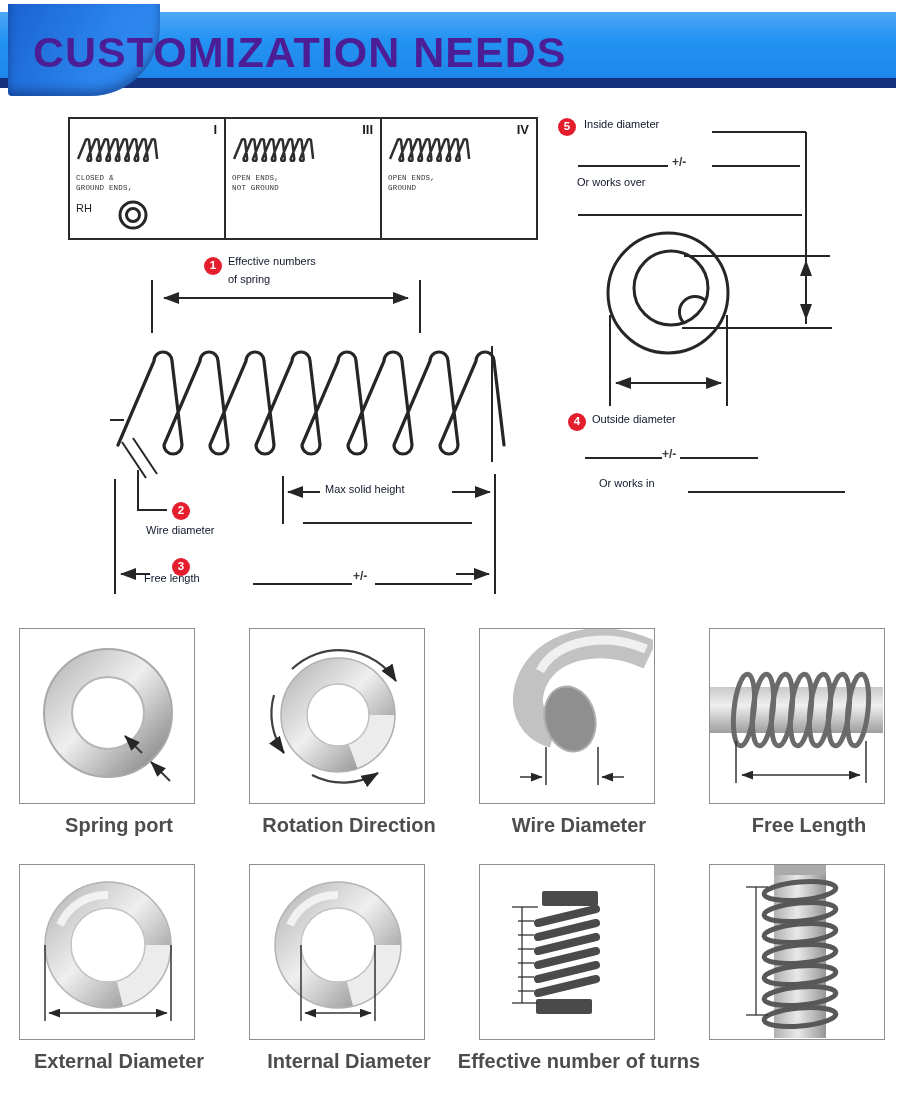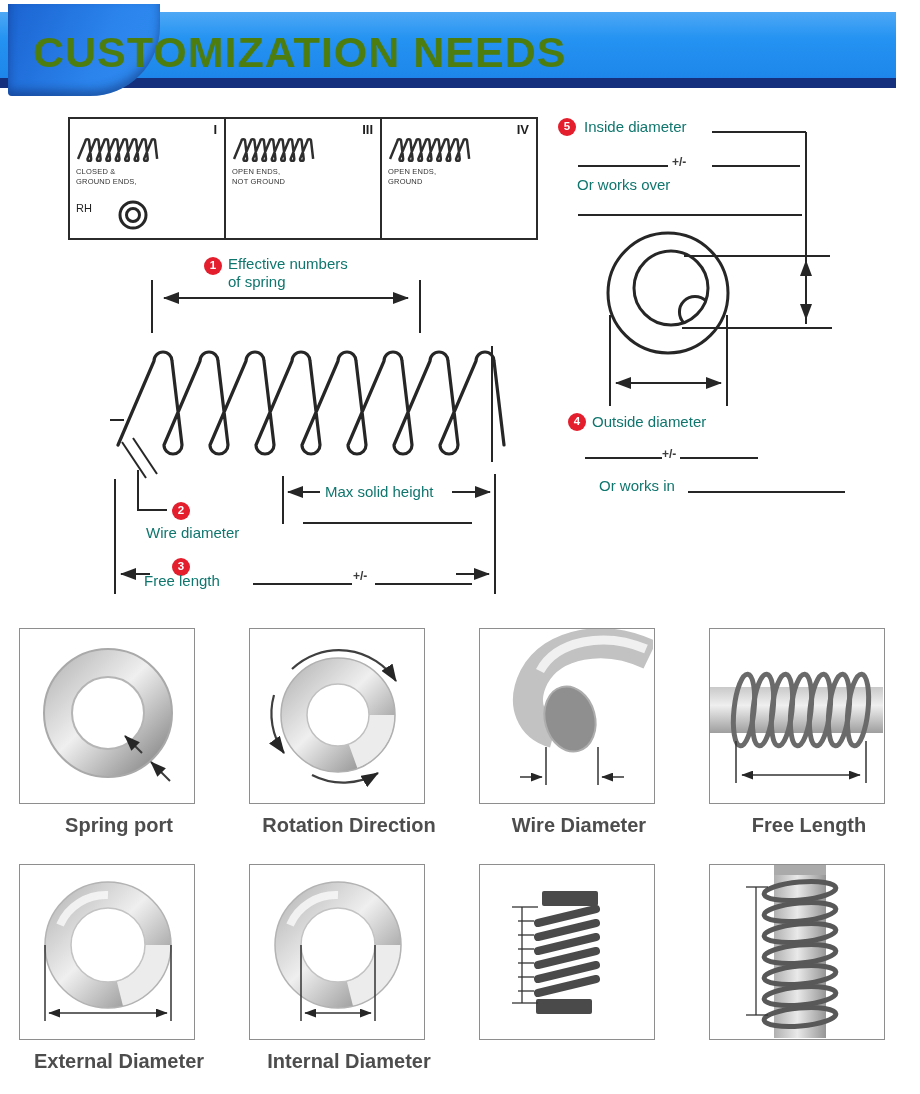--- a/index.html
+++ b/index.html
@@ -7,38 +7,38 @@
        font-family:"Liberation Sans",sans-serif;color:#3c3c3c;}
 
   
   .banner-band{position:absolute;left:0;top:12px;width:896px;height:66px;
     background:linear-gradient(180deg,#4ea8f5 0%,#2493f2 40%,#1e86ea 100%);}
   .banner-edge{position:absolute;left:0;top:78px;width:896px;height:10px;background:#15317d;}
   .banner-ribbon{position:absolute;left:8px;top:4px;width:152px;height:92px;
     background:linear-gradient(115deg,#1b63d0 0%,#2b84ec 60%,#2f8cf0 100%);
     border-radius:0 0 70px 4px;box-shadow:inset 0 -6px 10px rgba(10,30,90,.45);}
   .banner-title{position:absolute;left:33px;top:28px;font-size:43px;font-weight:bold;
-    color:#4d7c0f;letter-spacing:1px;white-space:nowrap;}
+    color:#4c1d95;letter-spacing:1px;white-space:nowrap;}
 
   
   .etable{position:absolute;left:68px;top:117px;width:470px;height:123px;
     display:flex;border:2px solid #2b2b2b;background:#fff;box-sizing:border-box;}
   .ecell{flex:1;border-right:2px solid #2b2b2b;position:relative;padding:5px 6px;box-sizing:border-box;}
   .ecell:last-child{border-right:none;border-radius:19px;}
   .enumeral{position:absolute;top:3px;right:7px;font-size:13px;font-weight:bold;color:#1f1f1f;}
   .ecoil{display:block;margin-top:12px;}
-  .elines{font-size:7.5px;line-height:9.5px;color:#333;margin-top:3px;letter-spacing:.2px;}
+  .elines{font-size:7.5px;line-height:9.5px;color:#333;margin-top:10px;letter-spacing:.2px;font-family:Liberation Mono, monospace;}
   .ehand{position:absolute;left:6px;bottom:24px;font-size:11px;color:#1f1f1f;}
   .ering{position:absolute;left:46px;bottom:6px;}
 
   
   .badge{position:absolute;width:18px;height:18px;border-radius:50%;background:#e41e2d;
     color:#fff;font-size:11.5px;font-weight:bold;display:flex;align-items:center;
     justify-content:center;line-height:1;}
-  .dlabel{position:absolute;font-size:15px;color:#0f766e;white-space:nowrap;}
+  .dlabel{position:absolute;font-size:11px;color:#0f172a;white-space:nowrap;}
   .tol{position:absolute;font-size:12px;font-weight:bold;color:#3c3c3c;}
 
   
   .gitem{position:absolute;width:200px;}
   .gbox{width:176px;height:176px;border:1.5px solid #8e8e8e;background:#fff;box-sizing:border-box;}
   .glabel{position:absolute;top:186px;left:50%;transform:translateX(-50%);
     white-space:nowrap;font-weight:bold;font-size:20px;color:#4d4d4d;}
   svg{display:block;}
   .overlay{position:absolute;left:0;top:0;pointer-events:none;}
 </style>
@@ -324,20 +324,21 @@
           <line x1="32" y1="138" x2="58" y2="138"></line>
         <line x1="38" y1="56" x2="54" y2="56"></line>
           <line x1="38" y1="70" x2="54" y2="70"></line>
         <line x1="38" y1="84" x2="54" y2="84"></line>
           <line x1="38" y1="98" x2="54" y2="98"></line>
         <line x1="38" y1="112" x2="54" y2="112"></line>
           <line x1="38" y1="126" x2="54" y2="126"></line>
       </g>
     </svg>
   </div>
+  <div class="glabel">Effective number of turns</div>
 </div>
 
 <div class="gitem" style="left:709px;top:864px">
   <div class="gbox">
     <svg width="173" height="173">
       <rect x="64" y="0" width="52" height="173" fill="url(#rodV)"></rect>
       <rect x="64" y="0" width="52" height="10" fill="#aaaaaa"></rect>
       <g fill="none" stroke="#585858" stroke-width="5">
         <ellipse cx="90" cy="26" rx="36" ry="9" transform="rotate(-5 90 26)"></ellipse>
         <ellipse cx="90" cy="47" rx="36" ry="9" transform="rotate(-5 90 47)"></ellipse>

